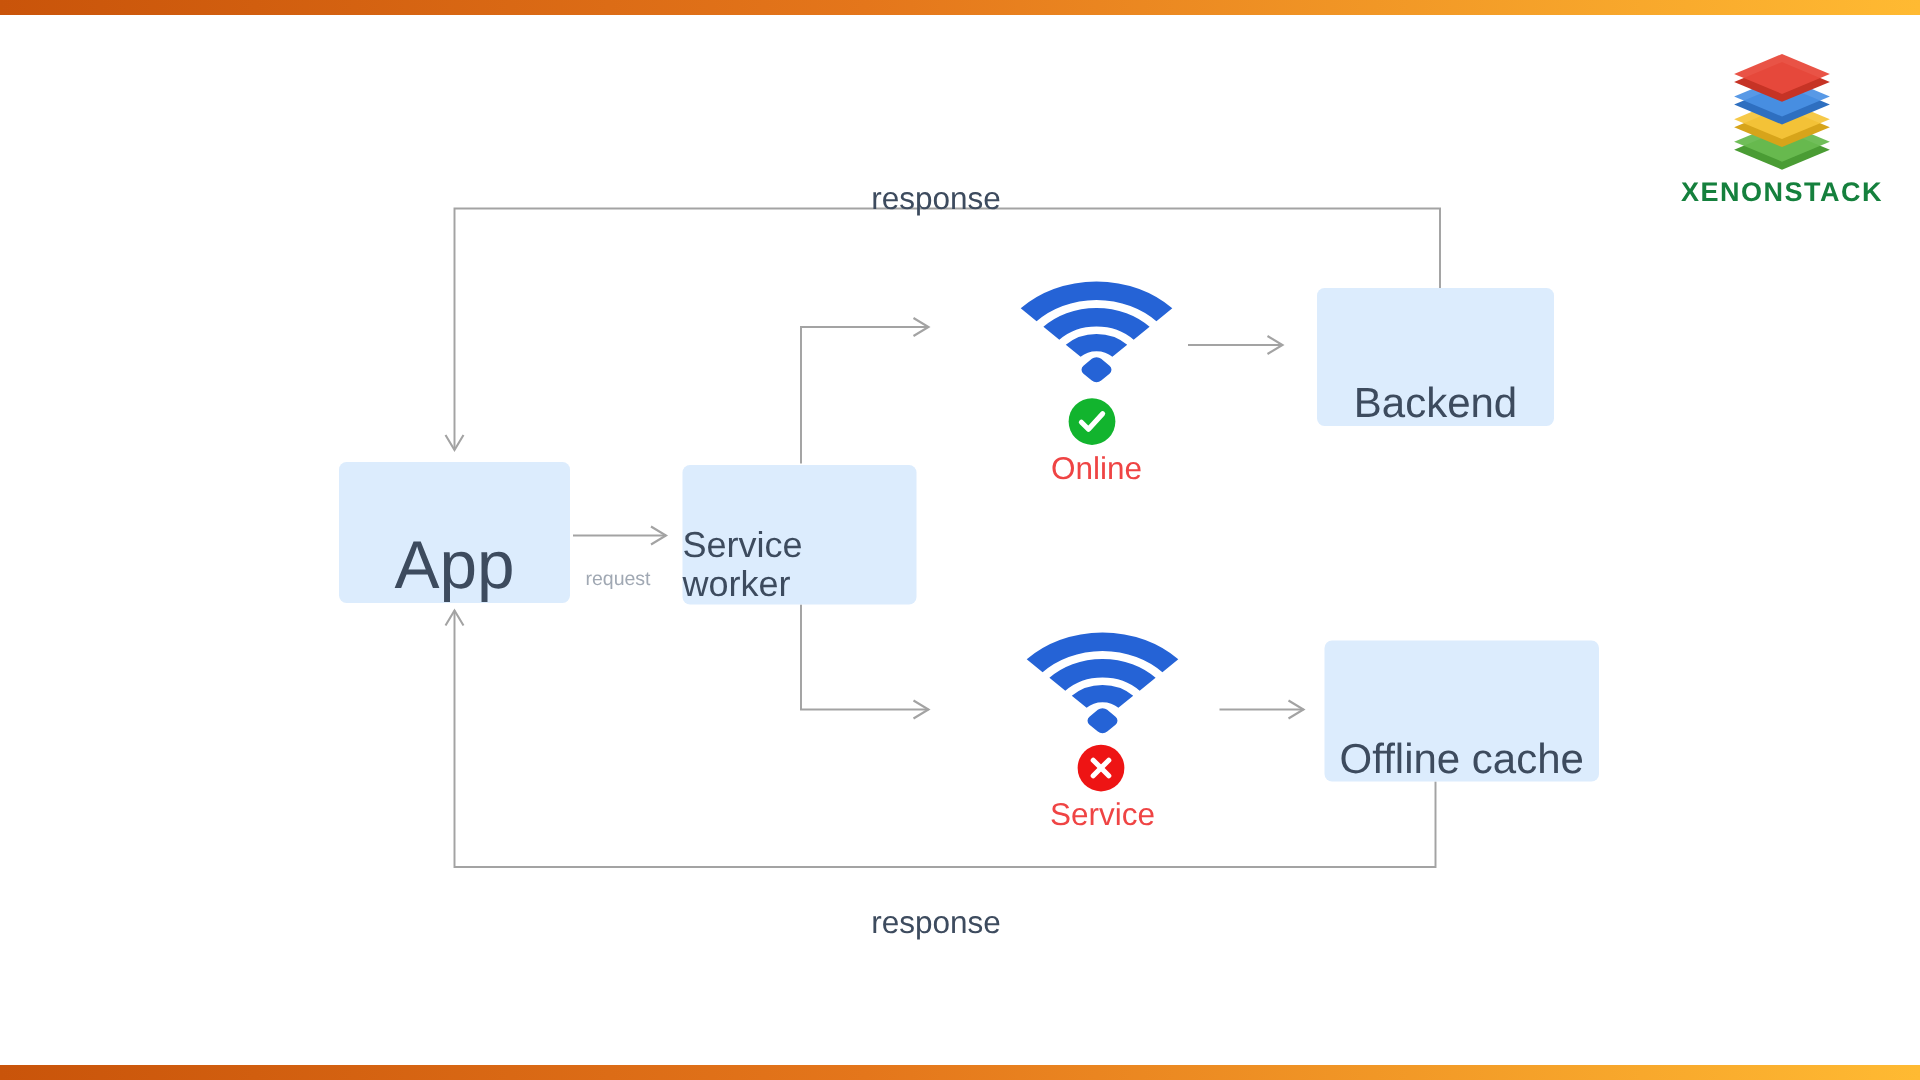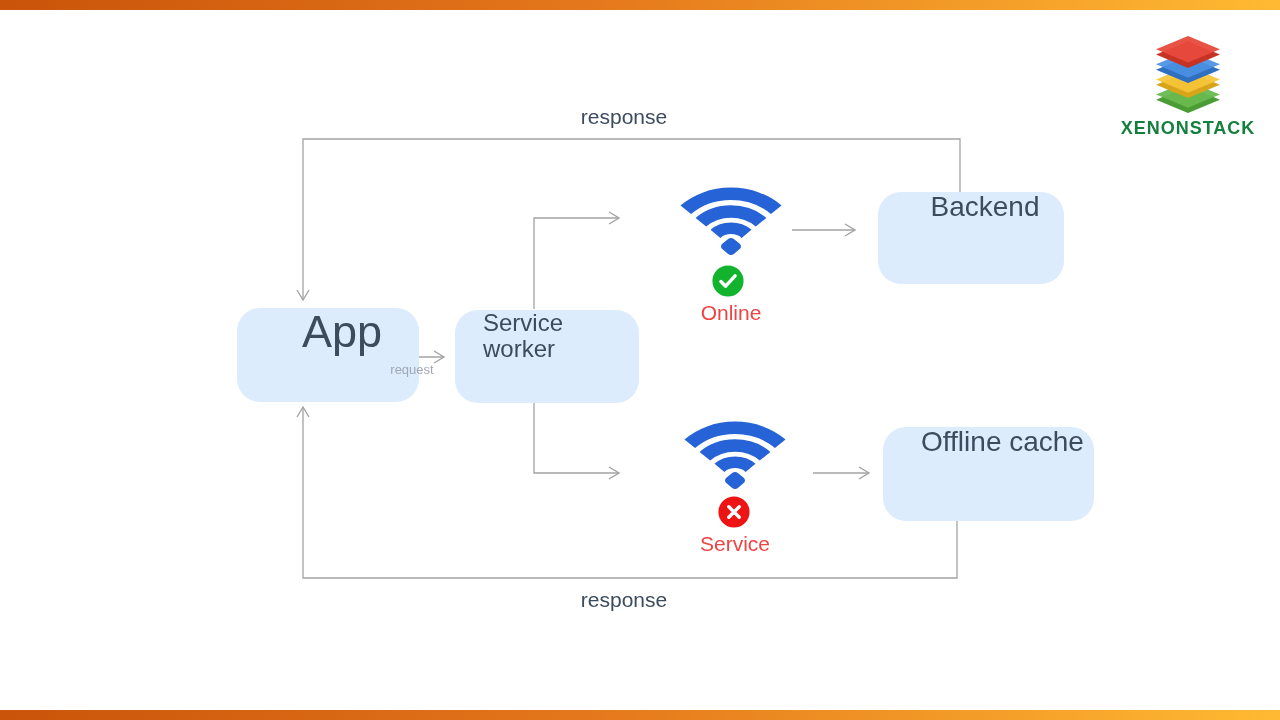--- a/index.html
+++ b/index.html
@@ -15,31 +15,31 @@
   
   .brand{position:absolute;left:1118px;top:36px;width:140px;text-align:center;}
   .brand svg{display:block;margin:0 auto;}
   .brand-name{margin-top:4px;font-size:18px;font-weight:700;letter-spacing:1px;color:#15803d;}
 
   
   .connectors{position:absolute;left:0;top:0;pointer-events:none;}
 
   
   .node{
-    position:absolute;background:#dcecfd;border-radius:23px;color:#3d4b5e;
-    display:flex;align-items:flex-start;justify-content:center;padding-left:28px;
+    position:absolute;background:#dcecfd;border-radius:5px;color:#3d4b5e;
+    display:flex;align-items:flex-end;justify-content:center;
   }
   .node .lbl{text-align:left;line-height:1.08;}
-  .node-app{left:237px;top:308px;width:154px;height:94px;font-size:45px;}
+  .node-app{left:226px;top:308px;width:154px;height:94px;font-size:45px;}
   .node-sw{left:455px;top:310px;width:156px;height:93px;font-size:24px;}
   .node-backend{left:878px;top:192px;width:158px;height:92px;font-size:28px;}
   .node-cache{left:883px;top:427px;width:183px;height:94px;font-size:28px;}
 
   
-  .edge-label{position:absolute;transform:translateX(-50%);color:#3d4b5e;font-size:21px;white-space:nowrap;}
+  .edge-label{position:absolute;transform:translateX(-50%);color:#3d4b5e;font-size:21px;white-space:nowrap;margin-top:16px;}
   .edge-label.response-top{left:624px;top:105px;}
   .edge-label.response-bottom{left:624px;top:588px;}
   .edge-label.request{left:412px;top:362px;font-size:13px;color:#a0a8b3;text-align:center;}
 
   
   .wifi{position:absolute;}
   .wifi-online{left:672px;top:174px;}
   .wifi-offline{left:676px;top:408px;}
   .badge{position:absolute;}
   .badge-online{left:711px;top:264px;}

